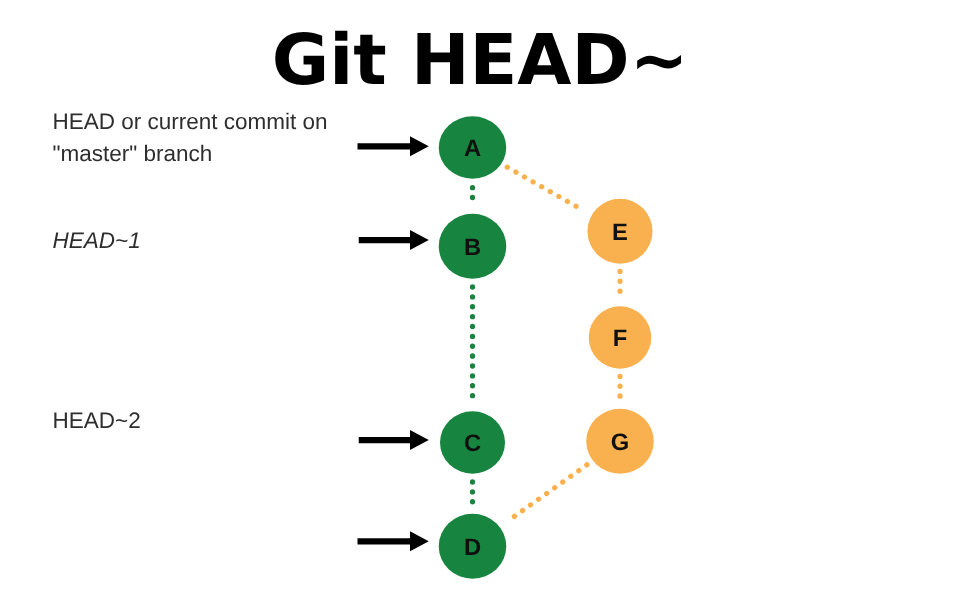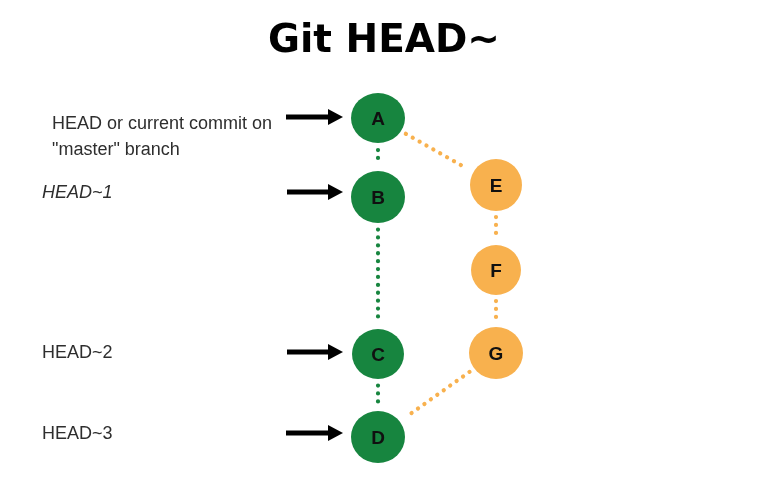--- a/index.html
+++ b/index.html
@@ -17,36 +17,36 @@
   }
   .title {
     position: absolute;
     top: 18px;
     left: 0;
     width: 768px;
     margin: 0;
     text-align: center;
     font-family: "DejaVu Sans", sans-serif;
     font-weight: 800;
-    font-size: 39px;
+    font-size: 56px;
     line-height: 1.1;
     color: #000000;
     letter-spacing: 0px;
   }
   .label {
     position: absolute;
     left: 42px;
     color: #2e2e2e;
     font-size: 18px;
     line-height: 26px;
     white-space: nowrap;
   }
-  .label-head    { top: 110px; margin-left: 10px;  }
+  .label-head    { top: 84px;  }
   .label-head1   { top: 179px; font-style: italic; }
-  .label-head2   { top: 339px; text-align: center; }
+  .label-head2   { top: 323px; text-align: center; }
   .label-head3   { top: 420px; }
   svg.diagram {
     position: absolute;
     top: 0;
     left: 0;
   }
   .node-letter {
     font-family: "Liberation Sans", sans-serif;
     font-weight: 700;
   }
@@ -58,21 +58,20 @@
 
   <h1 class="title">Git HEAD~</h1>
 
   <div class="label label-head">
     <div>HEAD or current commit on</div>
     <div>"master" branch</div>
   </div>
 
   <div class="label label-head1">HEAD~1</div>
   <div class="label label-head2">HEAD~2</div>
-  <div class="label label-head3">HEAD~3</div>
 
   <svg id="diagram-svg" class="diagram" width="768" height="480" viewBox="0 0 768 480">
       <line x1="378" y1="150" x2="378" y2="162.5" stroke="#17853F" stroke-width="4.2" stroke-linecap="round" stroke-dasharray="0.1 7.8"></line>
       <line x1="378" y1="229.5" x2="378" y2="320.5" stroke="#17853F" stroke-width="4.2" stroke-linecap="round" stroke-dasharray="0.1 7.8"></line>
       <line x1="378" y1="385.5" x2="378" y2="402.5" stroke="#17853F" stroke-width="4.2" stroke-linecap="round" stroke-dasharray="0.1 7.8"></line>
       <line x1="405.82721279236694" y1="133.80019709397104" x2="466.43358640811016" y2="168.21229058765576" stroke="#F8B14E" stroke-width="4.2" stroke-linecap="round" stroke-dasharray="0.1 7.8"></line>
       <line x1="496" y1="217" x2="496" y2="237" stroke="#F8B14E" stroke-width="4.2" stroke-linecap="round" stroke-dasharray="0.1 7.8"></line>
       <line x1="496" y1="301" x2="496" y2="318.5" stroke="#F8B14E" stroke-width="4.2" stroke-linecap="round" stroke-dasharray="0.1 7.8"></line>
       <line x1="469.52337487918123" y1="371.8477670351591" x2="406.1059558974845" y2="416.9923703780619" stroke="#F8B14E" stroke-width="4.2" stroke-linecap="round" stroke-dasharray="0.1 7.8"></line>
       <ellipse cx="378" cy="118" rx="27" ry="25" fill="#17853F"></ellipse>

